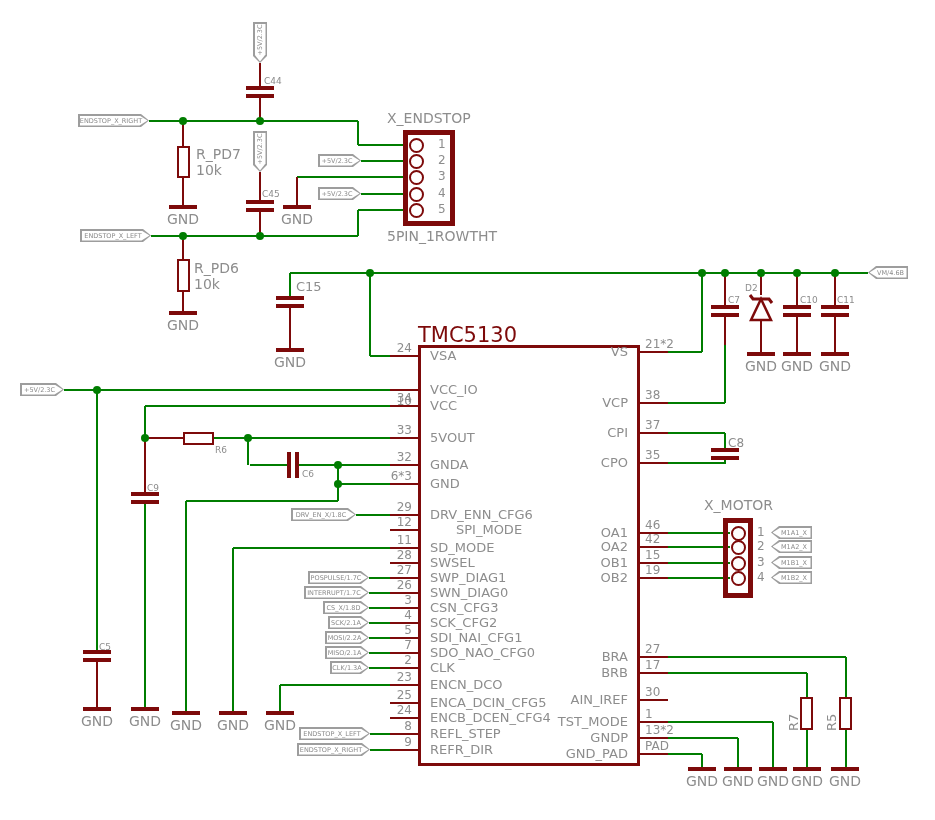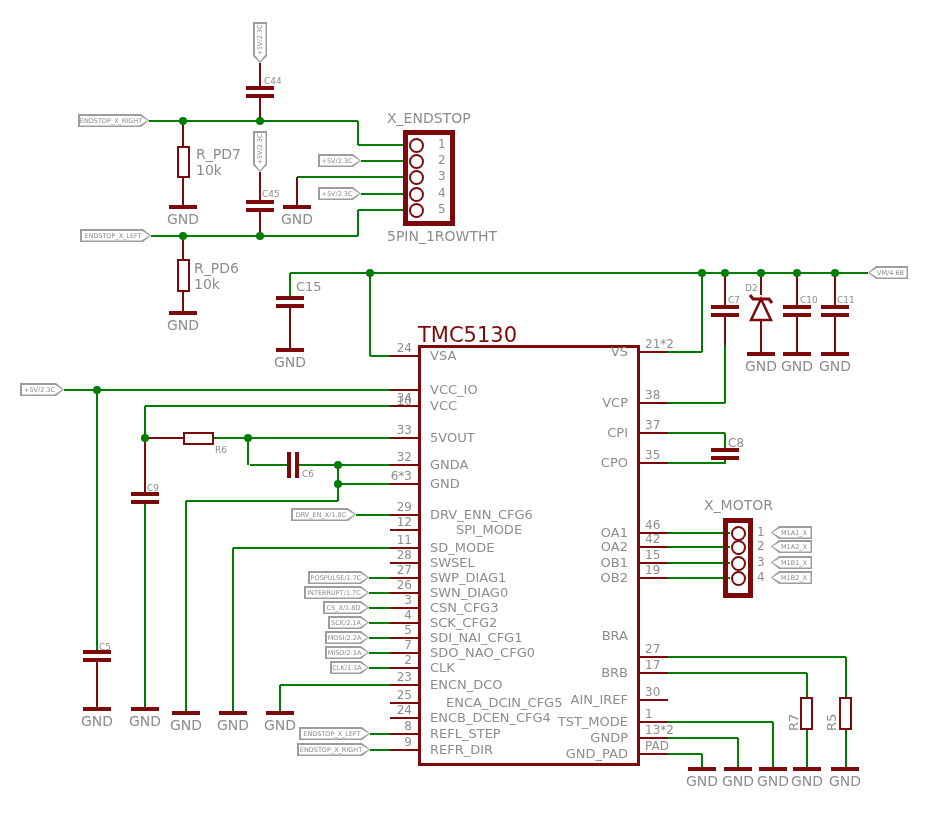--- a/index.html
+++ b/index.html
@@ -380,21 +380,21 @@
   <div class="pname" style="left:430px;top:540px">SD_MODE</div>
   <div class="pname" style="left:430px;top:555px">SWSEL</div>
   <div class="pname" style="left:430px;top:570px">SWP_DIAG1</div>
   <div class="pname" style="left:430px;top:585px">SWN_DIAG0</div>
   <div class="pname" style="left:430px;top:600px">CSN_CFG3</div>
   <div class="pname" style="left:430px;top:615px">SCK_CFG2</div>
   <div class="pname" style="left:430px;top:630px">SDI_NAI_CFG1</div>
   <div class="pname" style="left:430px;top:645px">SDO_NAO_CFG0</div>
   <div class="pname" style="left:430px;top:660px">CLK</div>
   <div class="pname" style="left:430px;top:677px">ENCN_DCO</div>
-  <div class="pname" style="left:446px;top:695px">ENCA_DCIN_CFG5</div>
+  <div class="pname" style="left:430px;top:695px">ENCA_DCIN_CFG5</div>
   <div class="pname" style="left:430px;top:710px">ENCB_DCEN_CFG4</div>
   <div class="pname" style="left:430px;top:726px">REFL_STEP</div>
   <div class="pname" style="left:430px;top:742px">REFR_DIR</div>
 
   <div class="stubR" style="top:351px"></div>
   <div class="stubR" style="top:402px"></div>
   <div class="stubR" style="top:432px"></div>
   <div class="stubR" style="top:462px"></div>
   <div class="stubR" style="top:532px"></div>
   <div class="stubR" style="top:546px"></div>
@@ -423,21 +423,21 @@
   <div class="pnum pr" style="top:739px">PAD</div>
 
   <div class="pname pnr" style="top:344px">VS</div>
   <div class="pname pnr" style="top:395px">VCP</div>
   <div class="pname pnr" style="top:425px">CPI</div>
   <div class="pname pnr" style="top:455px">CPO</div>
   <div class="pname pnr" style="top:525px">OA1</div>
   <div class="pname pnr" style="top:539px">OA2</div>
   <div class="pname pnr" style="top:555px">OB1</div>
   <div class="pname pnr" style="top:570px">OB2</div>
-  <div class="pname pnr" style="top:628px">BRA</div>
+  <div class="pname pnr" style="top:649px">BRA</div>
   <div class="pname pnr" style="top:665px">BRB</div>
   <div class="pname pnr" style="top:692px">AIN_IREF</div>
   <div class="pname pnr" style="top:714px">TST_MODE</div>
   <div class="pname pnr" style="top:730px">GNDP</div>
   <div class="pname pnr" style="top:746px">GND_PAD</div>
 
   <div class="t" style="left:264px;top:76px">C44</div>
   <div class="t" style="left:262px;top:189px">C45</div>
   <div class="t t13" style="left:296px;top:279px">C15</div>
   <div class="t" style="left:99px;top:642px">C5</div>

